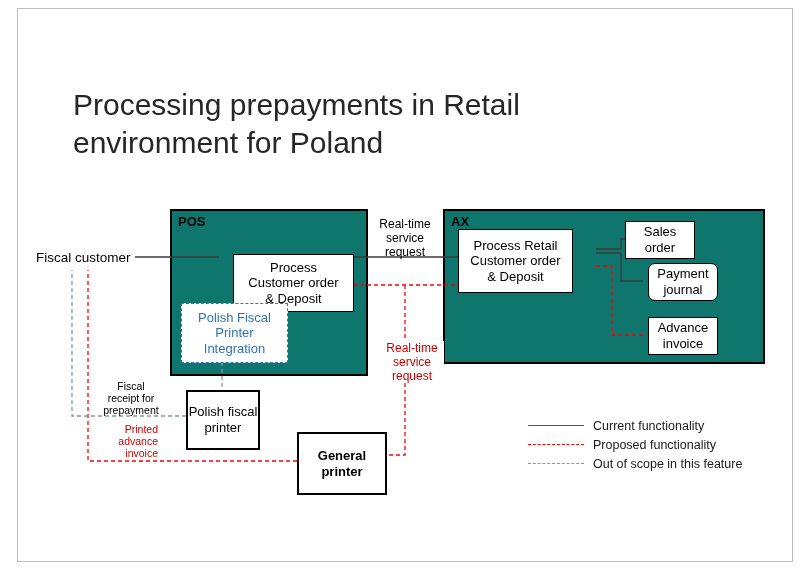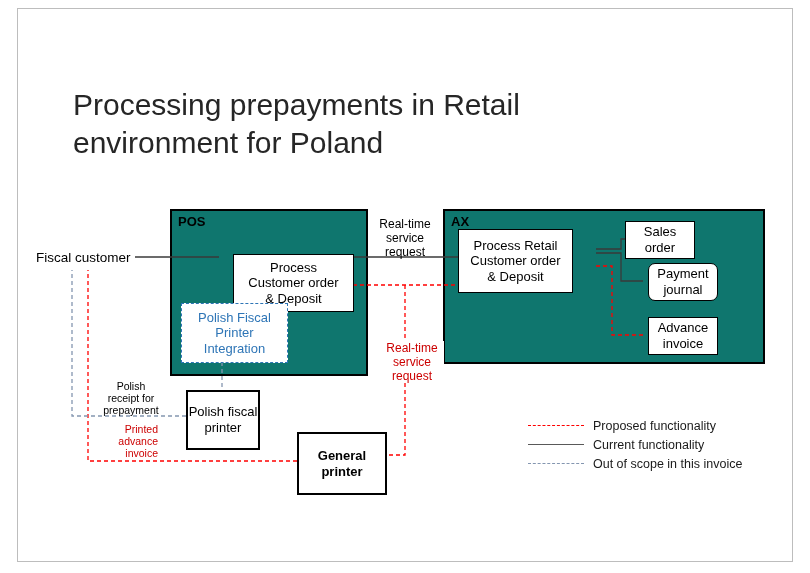--- a/index.html
+++ b/index.html
@@ -109,36 +109,36 @@
   <div class="flabel" style="left:36px;top:250px;font-size:13.5px;white-space:nowrap;">Fiscal customer</div>
 
   <div class="flabel small pre" style="left:372px;top:217px;width:66px;">Real-time
 service
 request</div>
 
   <div class="flabel small pre red whitebg" style="left:380px;top:341px;width:64px;">Real-time
 service
 request</div>
 
-  <div class="flabel tiny pre" style="left:100px;top:380px;width:62px;">Polish
+  <div class="flabel tiny pre" style="left:100px;top:380px;width:62px;">Fiscal
 receipt for
 prepayment</div>
 
   <div class="flabel tiny pre red" style="left:98px;top:423px;width:60px;text-align:right;">Printed
 advance
 invoice</div>
 
   <div class="legend">
     <div class="legend-row">
+      <div class="legend-line current"></div>
+      <span class="legend-label">Current functionality</span>
+    </div>
+    <div class="legend-row">
       <div class="legend-line proposed"></div>
       <span class="legend-label">Proposed functionality</span>
     </div>
     <div class="legend-row">
-      <div class="legend-line current"></div>
-      <span class="legend-label">Current functionality</span>
-    </div>
-    <div class="legend-row">
       <div class="legend-line outofscope"></div>
-      <span class="legend-label">Out of scope in this invoice</span>
+      <span class="legend-label">Out of scope in this feature</span>
     </div>
   </div>
 
 </div>
 
 </body></html>

